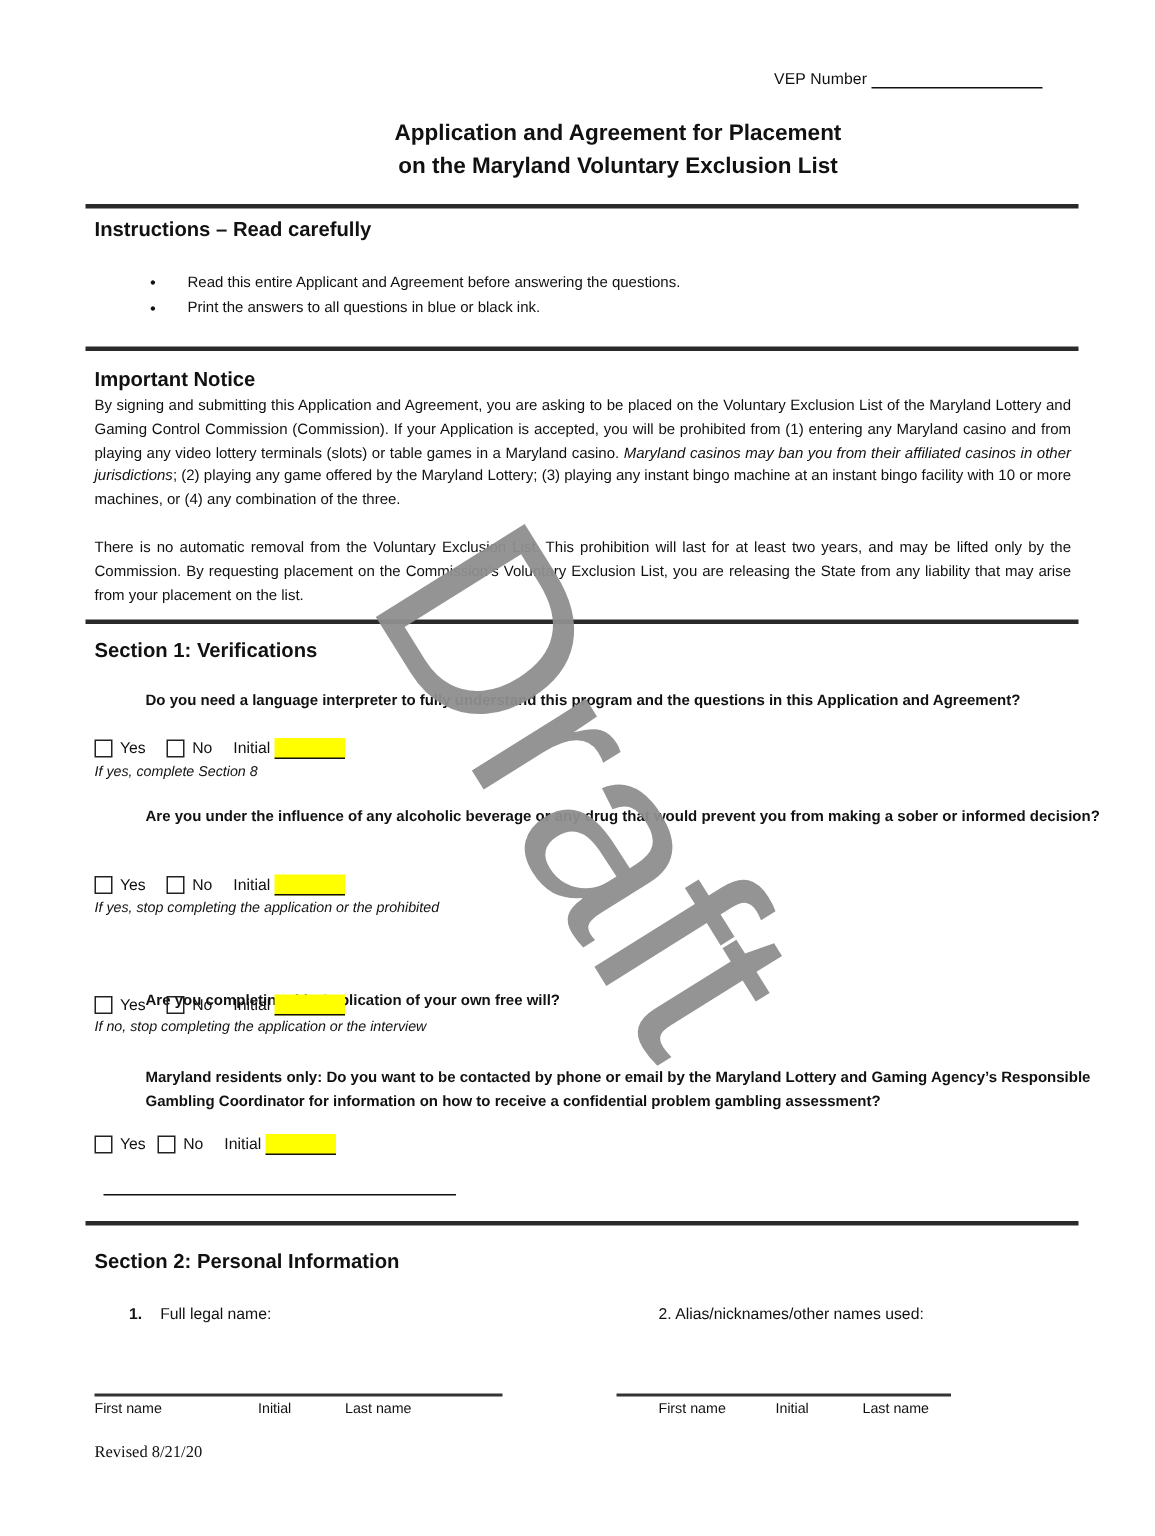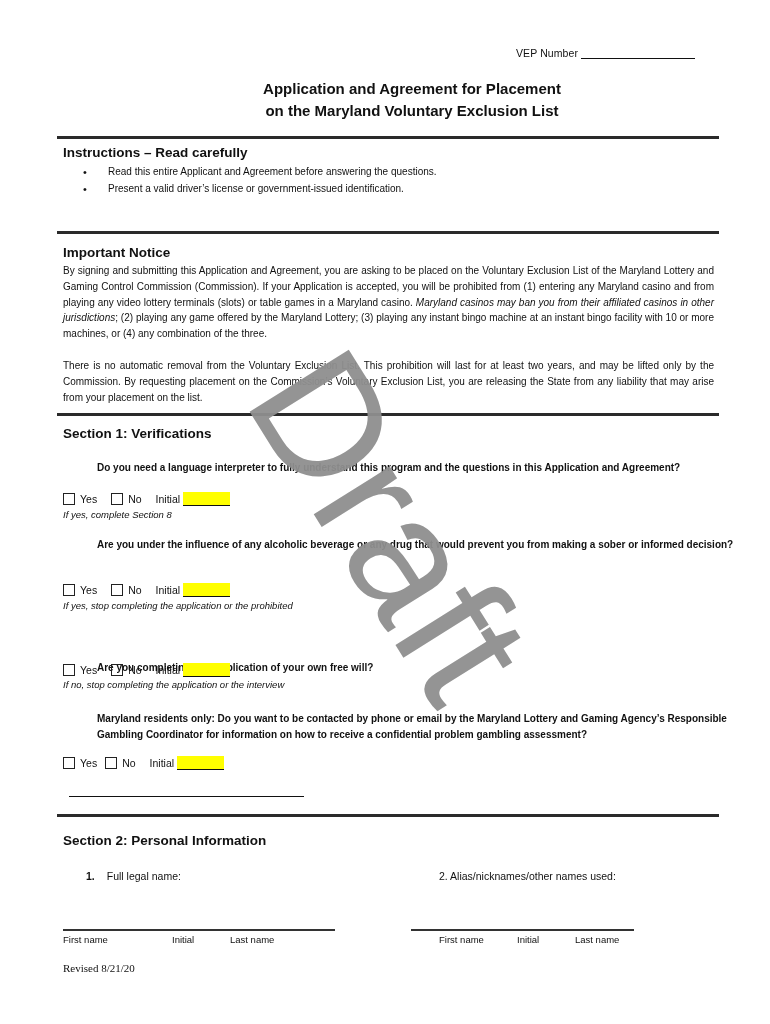--- a/index.html
+++ b/index.html
@@ -8,21 +8,21 @@
       font-family: "Liberation Sans", sans-serif; color: #111;
     }
     .abs { position: absolute; }
     .vep { left: 516px; top: 47px; font-size: 10.5px; letter-spacing: 0.1px; }
     .vep-line { display: inline-block; width: 114px; border-bottom: 1px solid #111; height: 11px; vertical-align: bottom; margin-left: 3px; }
     .title { left: 0; width: 760px; text-align: center; font-weight: bold; font-size: 15px; line-height: 22px; padding-left: 32px; }
     .title1 { top: 78px; }
     .title2 { top: 100px; }
     .rule { left: 57px; width: 662px; height: 3px; background: #2a2a2a; }
     .h2 { left: 63px; font-weight: bold; font-size: 13.5px; }
-    .bullets { left: 83px; top: 164px; font-size: 10px; line-height: 16.5px; margin: 0; padding: 0; list-style: none; }
+    .bullets { left: 83px; top: 164px; font-size: 10px; line-height: 16.5px; margin: 17px; padding: 0; list-style: none; }
     .bullets li { position: relative; padding-left: 25px; }
     .bullets li::before { content: "\2022"; position: absolute; left: 0; top: 0; font-size: 11px; }
     .para { left: 63px; width: 651px; font-size: 10px; line-height: 15.8px; text-align: justify; }
     .q { left: 63px; width: 660px; font-size: 10px; font-weight: bold; line-height: 15.5px; margin-left: 34px; }
     .ans { left: 63px; font-size: 10.5px; display: flex; align-items: center; height: 16px; }
     .cb { width: 12px; height: 12px; border: 1px solid #222; box-sizing: border-box; display: inline-block; margin-right: 5px; }
     .ans .lbl { margin-right: 14px; }
     .initial-lbl { margin-right: 3px; }
     .initial-field { display: inline-block; width: 47px; height: 14px; background: #ffff00; border-bottom: 1px solid #111; box-sizing: border-box; }
     .note { left: 63px; font-size: 9.5px; font-style: italic; }
@@ -46,21 +46,21 @@
   <span>VEP Number</span><span class="vep-line"></span>
 </div>
 <div class="abs title title1">Application and Agreement for Placement</div>
 <div class="abs title title2">on the Maryland Voluntary Exclusion List</div>
 
 <div class="abs rule" style="top:136px;"></div>
 
 <div class="abs h2" style="top:145px;">Instructions – Read carefully</div>
 <ul class="abs bullets">
   <li>Read this entire Applicant and Agreement before answering the questions.</li>
-  <li>Present a valid driver’s license or government-issued identification.</li>
+  <li>Print the answers to all questions in blue or black ink.</li>
 </ul>
 
 <div class="abs rule" style="top:231px;"></div>
 
 <div class="abs h2" style="top:245px;">Important Notice</div>
 <div class="abs para" style="top:263px;"><span>By signing and submitting this Application and Agreement, you are asking to be placed on the Voluntary Exclusion List of the Maryland Lottery and Gaming Control Commission (Commission). If your Application is accepted, you will be prohibited from (1) entering any Maryland casino and from playing any video lottery terminals (slots) or table games in a Maryland casino. </span><em>Maryland casinos may ban you from their affiliated casinos in other jurisdictions</em><span>; (2) playing any game offered by the Maryland Lottery; (3) playing any instant bingo machine at an instant bingo facility with 10 or more machines, or (4) any combination of the three.</span></div>
 <div class="abs para" style="top:358px;">There is no automatic removal from the Voluntary Exclusion List. This prohibition will last for at least two years, and may be lifted only by the Commission. By requesting placement on the Commission’s Voluntary Exclusion List, you are releasing the State from any liability that may arise from your placement on the list.</div>
 
 <div class="abs rule" style="top:413px;"></div>
 

